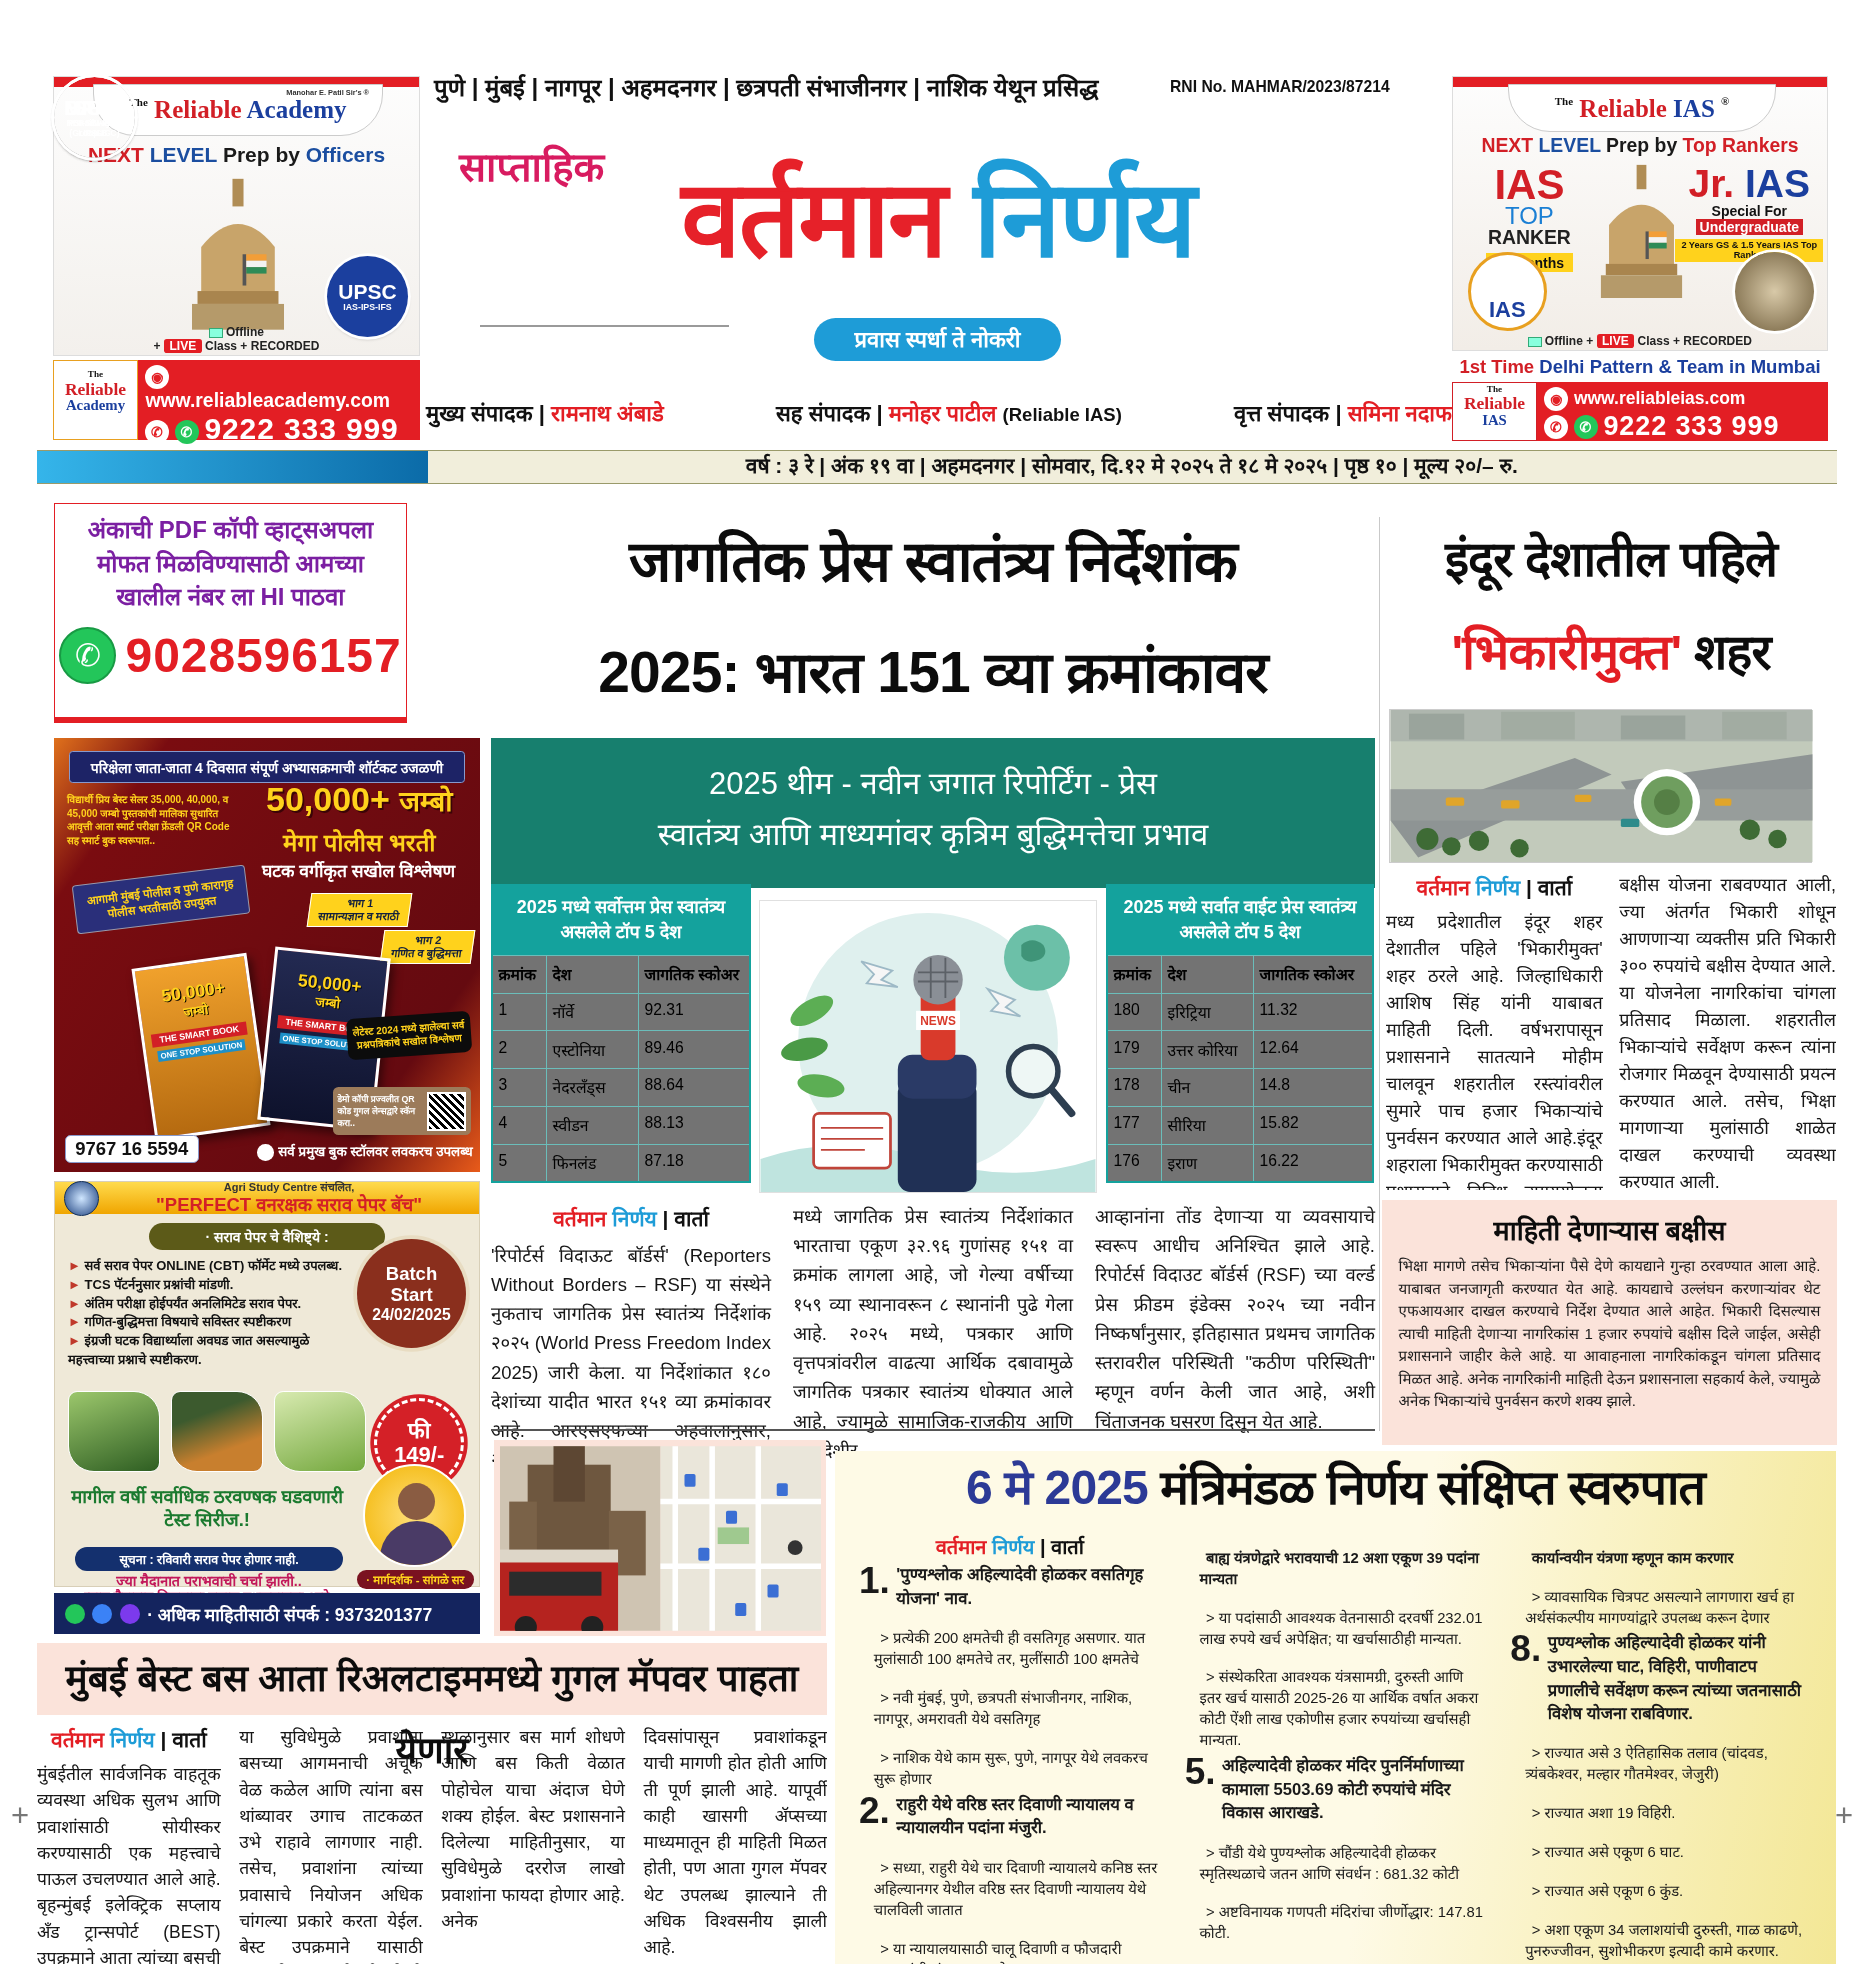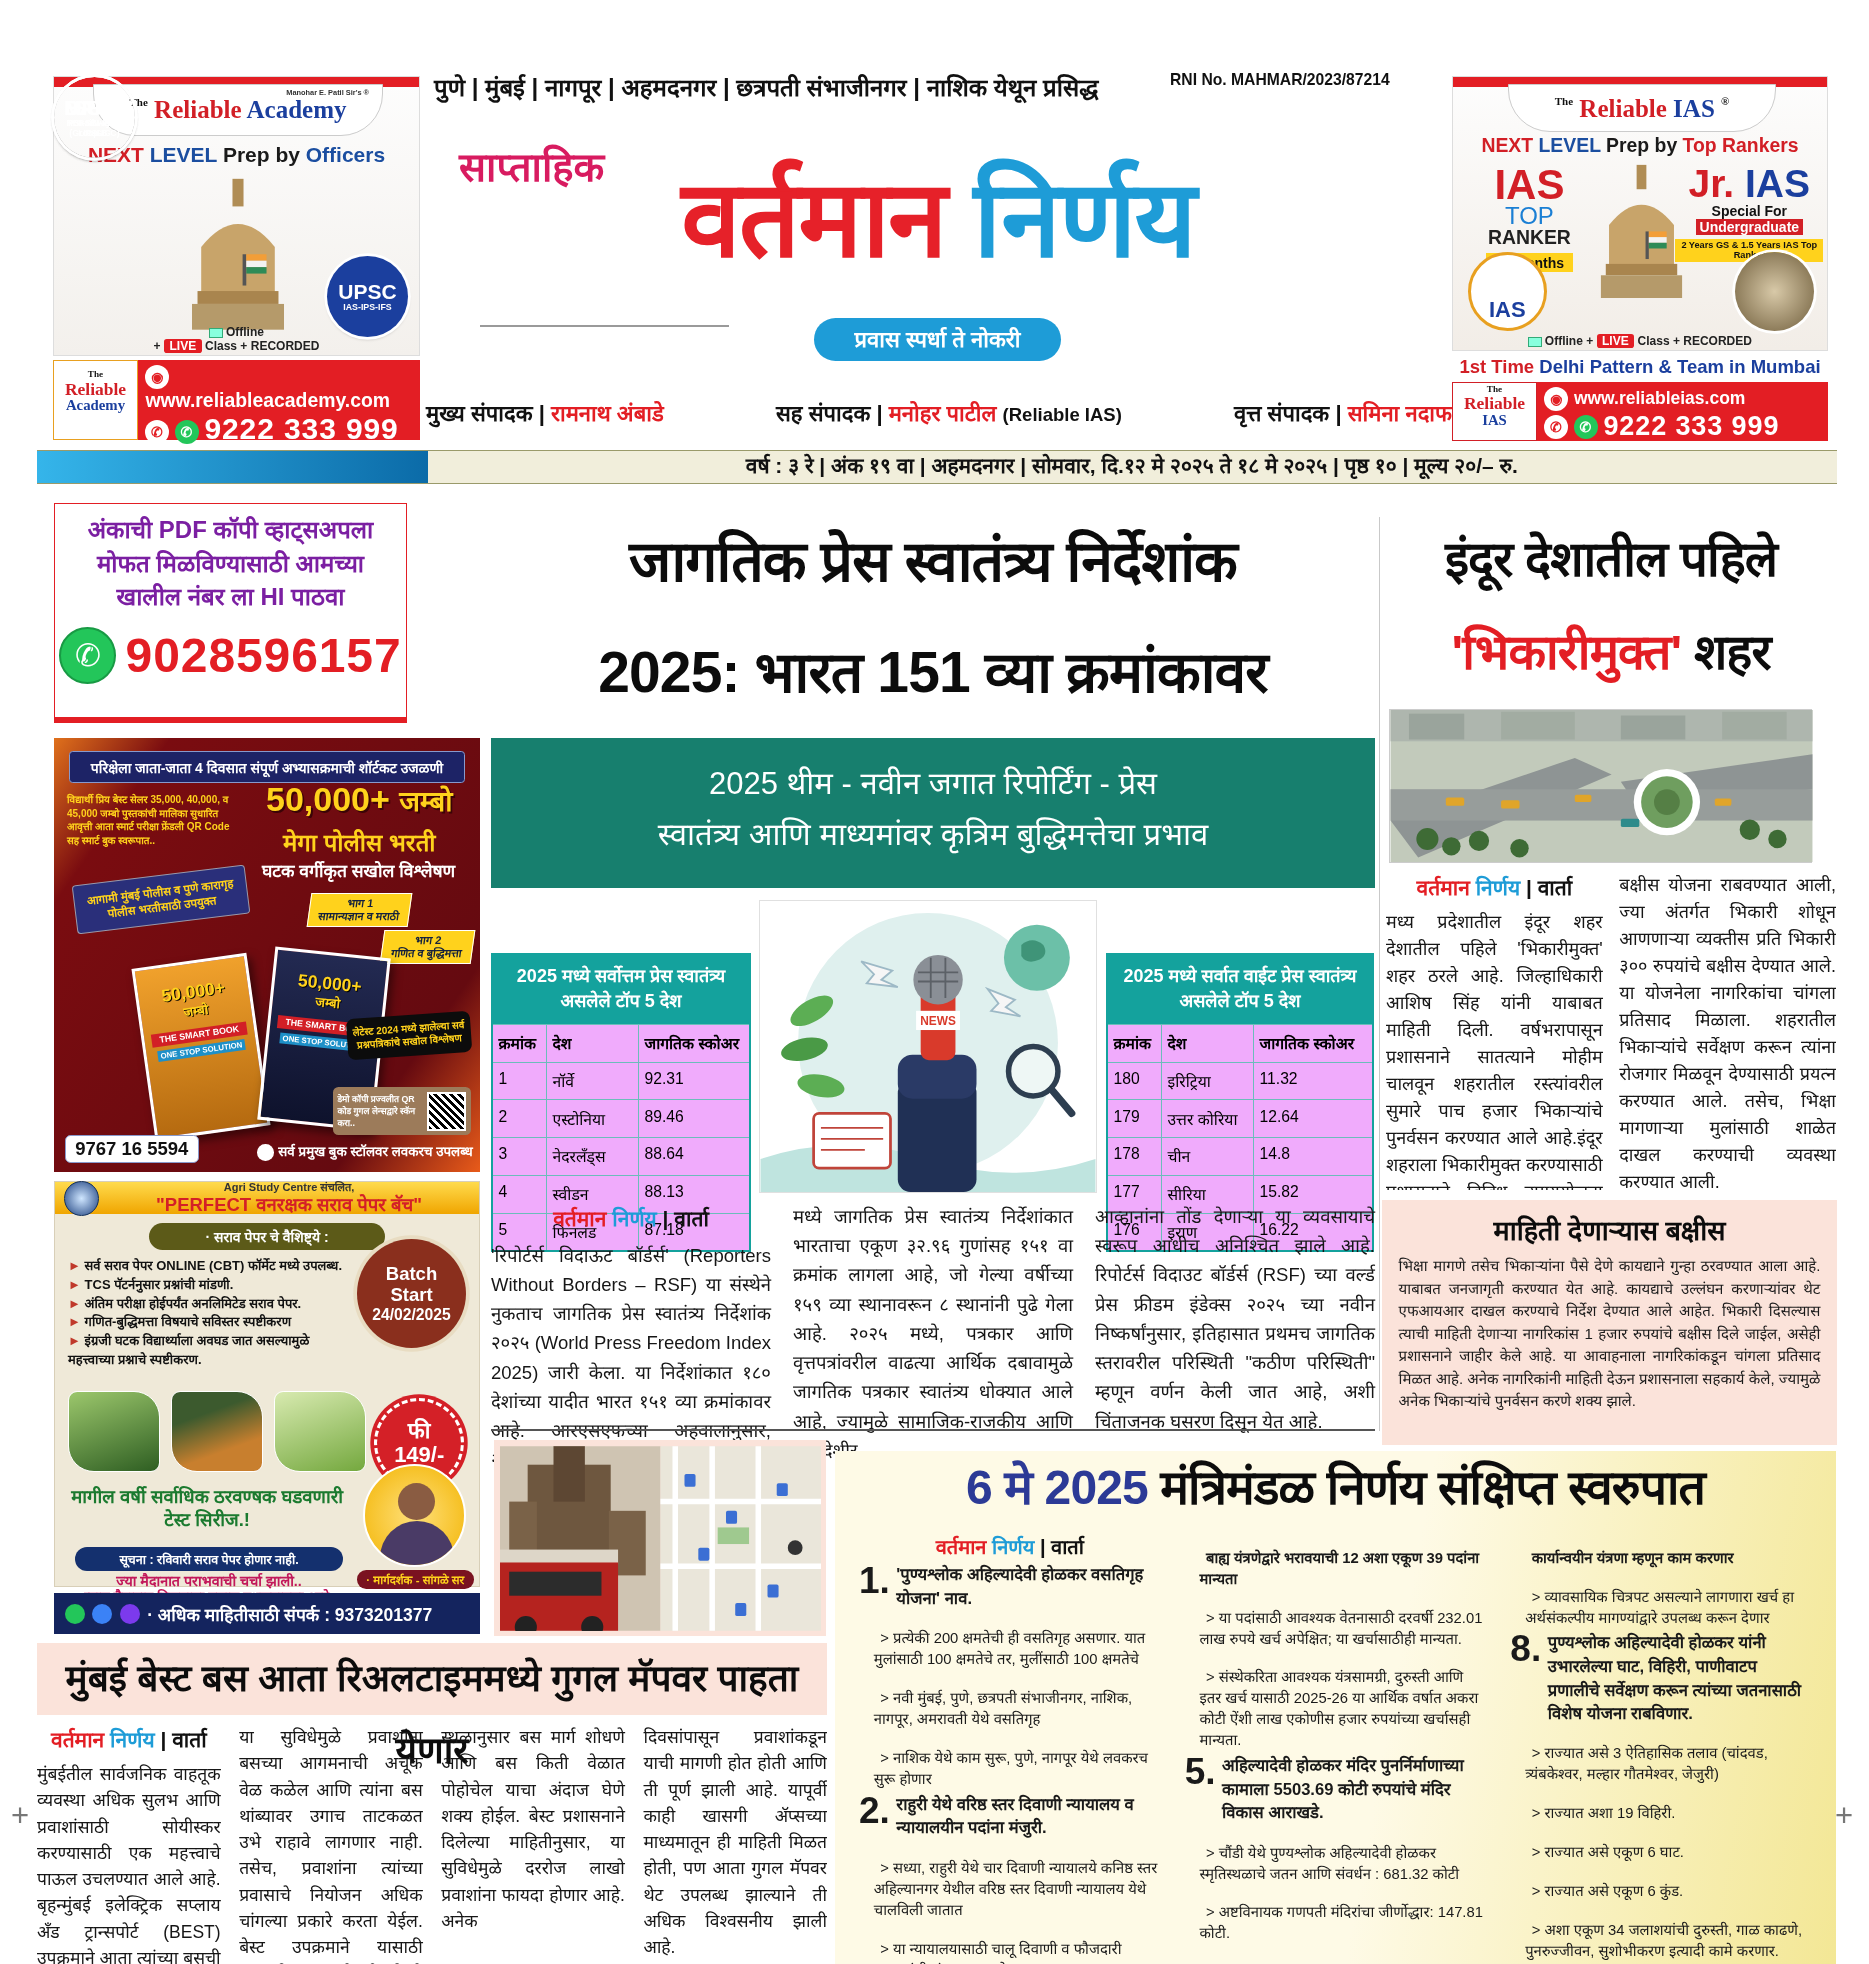--- a/index.html
+++ b/index.html
@@ -32,21 +32,21 @@
   #academy-contact { left:53px; top:360px; width:367px; height:80px; }
   .contact-logo { width:85px; background:#fff; border:1.8px solid #e8a020; text-align:center; font-family:"Liberation Serif", serif; font-weight:bold; line-height:1.05; padding-top:9.2px; }
   .cl-s { font-size:9.2px; color:#111; } .cl-r { font-size:17.5px; color:#d21f26; } .cl-n { font-size:14.8px; color:#1b3f9e; }
   .contact-main { flex:1; color:#fff; padding:4.6px 7.4px 0 7.4px; }
   .c-site { font-size:19.4px; font-weight:800; } .c-phone { font-size:30px; font-weight:800; letter-spacing:0.9px; }
   .ic-round { display:inline-flex; width:24px; height:24px; border-radius:50%; background:#fff; color:#e31e24; font-size:14px; align-items:center; justify-content:center; margin-right:5.5px; vertical-align:middle; }
   .ic-wa { background:#23c65a; color:#fff; }
 
   
   #cities { left:434px; top:70px; width:738px; font-size:24px; font-weight:800; color:#111; }
-  #rni { left:1170px; top:71px; font-size:15.7px; font-weight:bold; color:#111; }
+  #rni { left:1170px; top:78px; font-size:15.7px; font-weight:bold; color:#111; }
   #weekly { left:459px; top:138px; font-size:40px; font-weight:800; color:#d81b60; }
   #main-title { left:426px; top:155px; width:1024px; text-align:center; font-size:107px; font-weight:800; line-height:1.2; letter-spacing:-1.8px; }
   .mt-red { color:#e62129; } .mt-blue { color:#1e9cd7; }
   #title-rule { left:480px; top:325px; width:249px; height:1.8px; background:#9a9a9a; }
   #tagline-pill { left:814px; top:318px; width:247px; height:43px; background:#1e9cd7; border-radius:24px; color:#fff; font-size:22px; font-weight:bold; text-align:center; line-height:43px; }
   #editors { left:426px; top:397px; width:1026px; display:flex; justify-content:space-between; font-size:22px; font-weight:800; color:#111; }
   .ed-name { color:#e31e24; } .ed-extra { font-weight:bold; font-size:18.5px; }
 
   
   #ias-ad { left:1452px; top:76px; width:376px; height:275px; background:linear-gradient(180deg,#fdfdfd,#f2ede7); border:0.9px solid #ddd; }
@@ -133,21 +133,21 @@
   .vmentor { position:absolute; right:13px; top:282px; width:103px; height:103px; border-radius:50%; background:radial-gradient(#ffe07a,#f2b300); overflow:hidden; border:2.8px solid #fff; }
   .vmentor .head { position:absolute; left:33px; top:16.6px; width:37px; height:37px; border-radius:50%; background:#8a5c42; }
   .vmentor .body { position:absolute; left:14.8px; top:55px; width:74px; height:48px; border-radius:37px 37px 0 0; background:#4a3b66; }
   .vmentor-label { position:absolute; right:5.5px; top:388px; background:#7a1220; color:#ffd21c; font-size:11.5px; font-weight:800; border-radius:9.2px; padding:1.8px 9.2px; }
   #van-contact { left:54px; top:1593px; width:426px; height:41px; background:#14245e; color:#fff; display:flex; align-items:center; gap:7.4px; padding:0 11px; font-size:17.5px; font-weight:800; }
   .mini-ic { width:20px; height:20px; border-radius:50%; flex:none; }
 
   
   #press-headline { left:489px; top:506px; width:888px; text-align:center; font-weight:800; color:#0c0c0c; font-size:57px; line-height:1.95; letter-spacing:-0.9px; }
   #press-theme { left:491px; top:738px; width:884px; height:150px; background:#177f6e; color:#fff; text-align:center; font-size:31px; font-weight:400; padding-top:20px; line-height:1.65; }
-  .pf-table { position:absolute; top:953px; border:2.8px solid #14a29d; background:#f0abfc; }
+  .pf-table { position:absolute; top:884px; border:2.8px solid #14a29d; background:#737373; }
   #table-best { left:491px; width:260px; }
   #table-worst { left:1106px; width:268px; }
   .pf-title { background:#14a29d; color:#fff; font-weight:800; font-size:18px; text-align:center; padding:9.2px 5.5px; line-height:1.4; }
   .pf-row { display:flex; border-top:0.9px solid #6bbdba; font-size:15.7px; }
   .pf-row > div { padding:7.4px 5.5px; }
   .pf-c1 { width:54px; border-right:0.9px solid #6bbdba; }
   .pf-c2 { width:92px; border-right:0.9px solid #6bbdba; }
   .pf-c3 { flex:1; }
   .pf-head { font-weight:800; }
   #press-illustration { left:759px; top:900px; width:338px; height:293px; border:0.9px solid #e0e0e0; }

